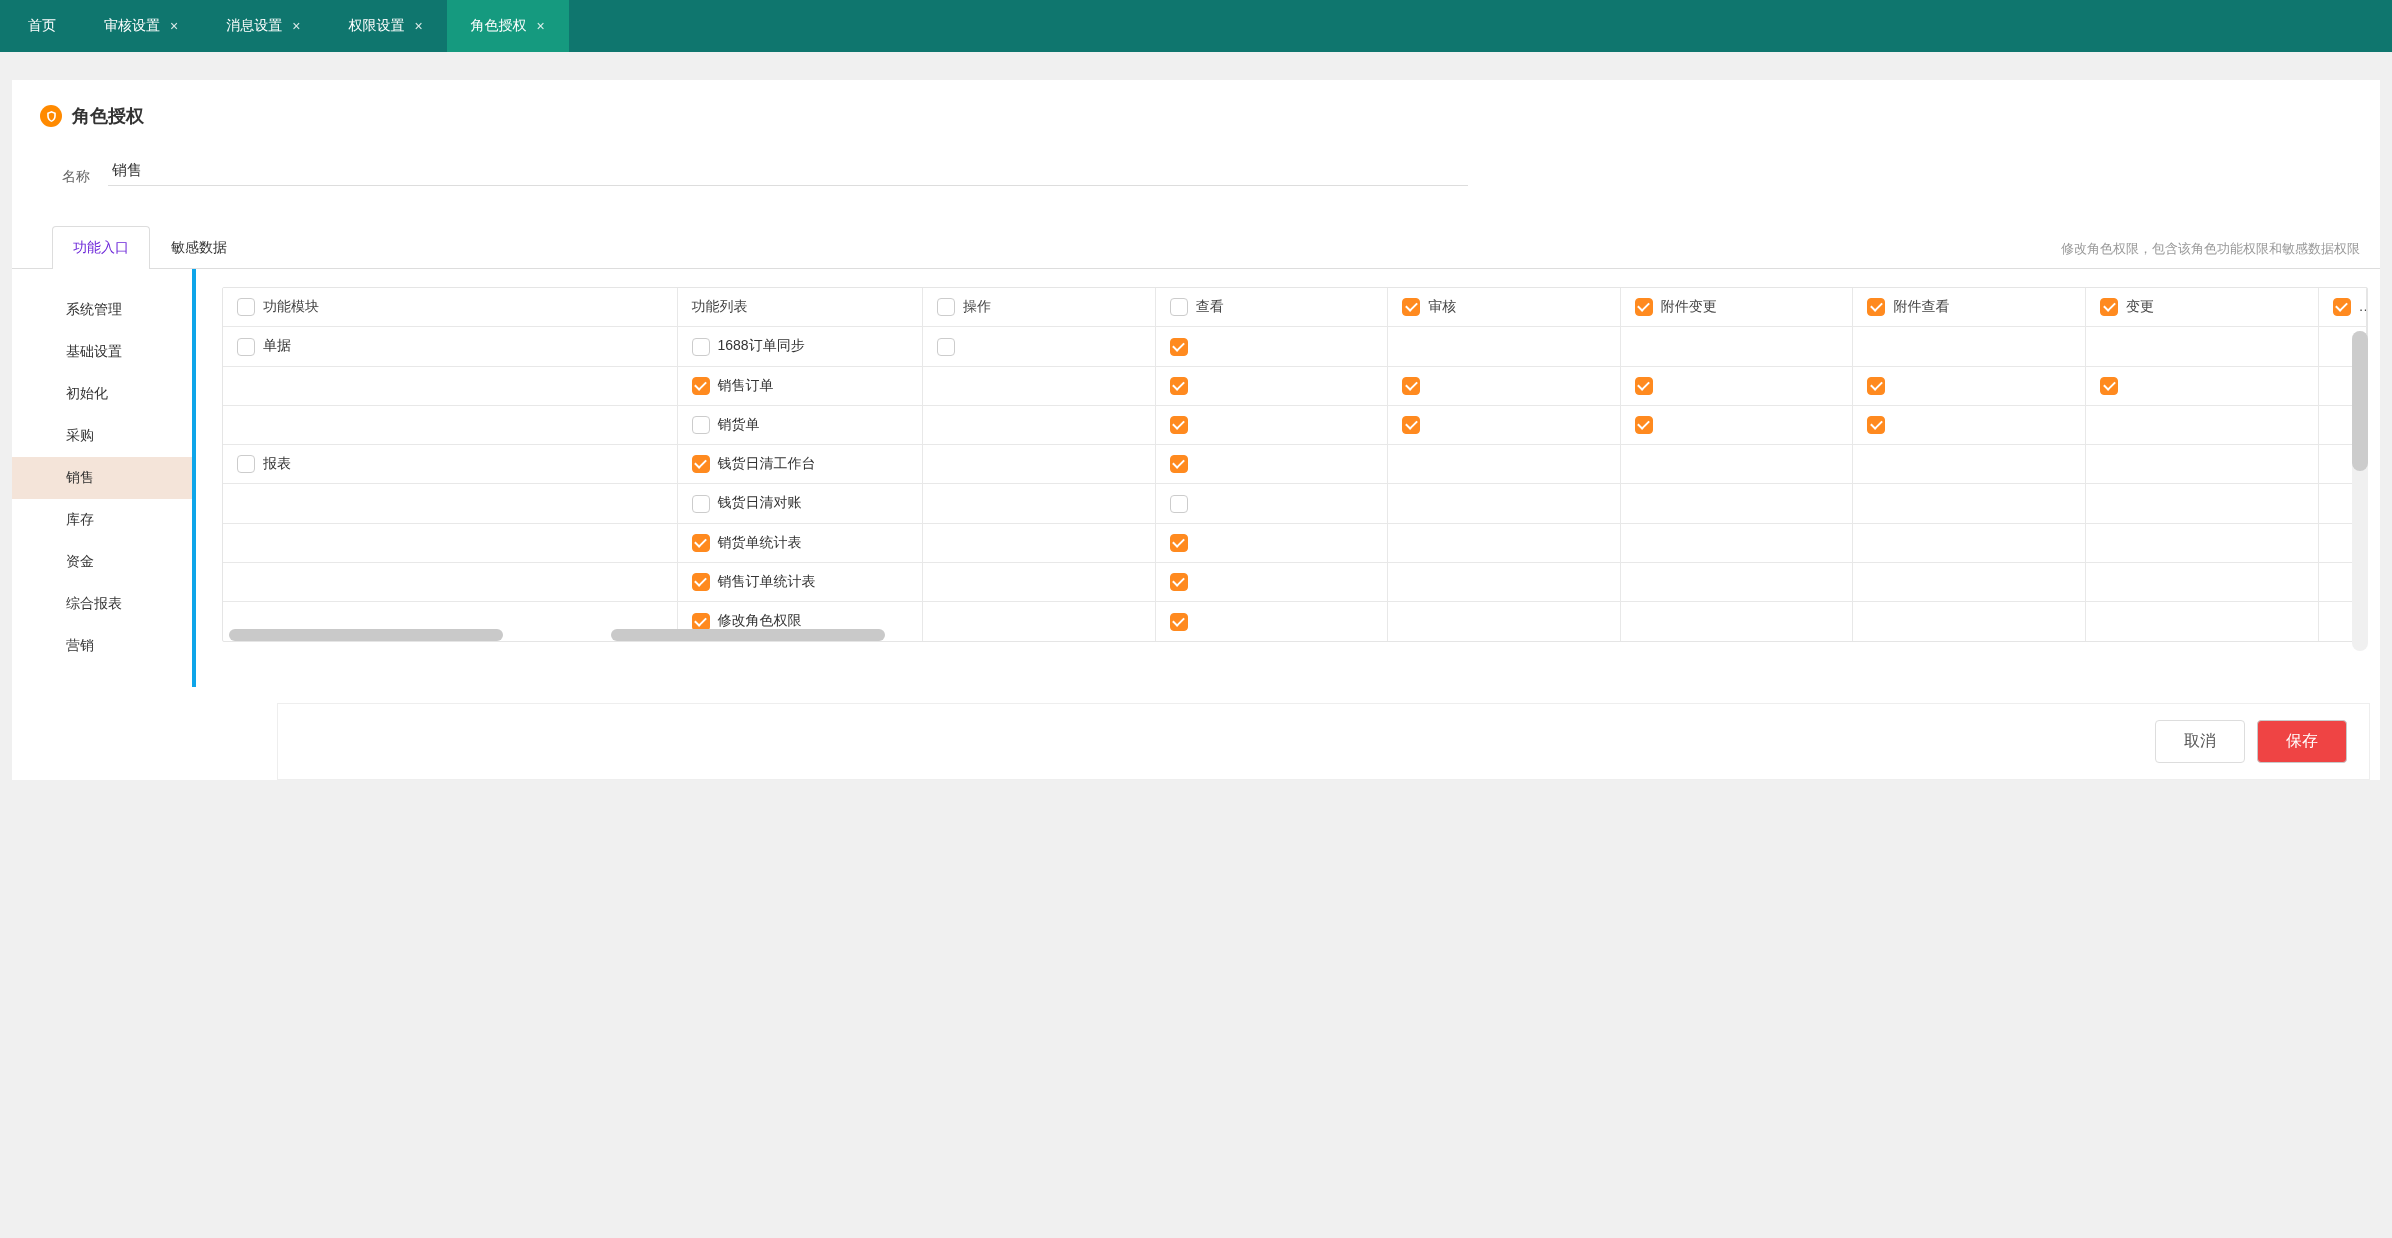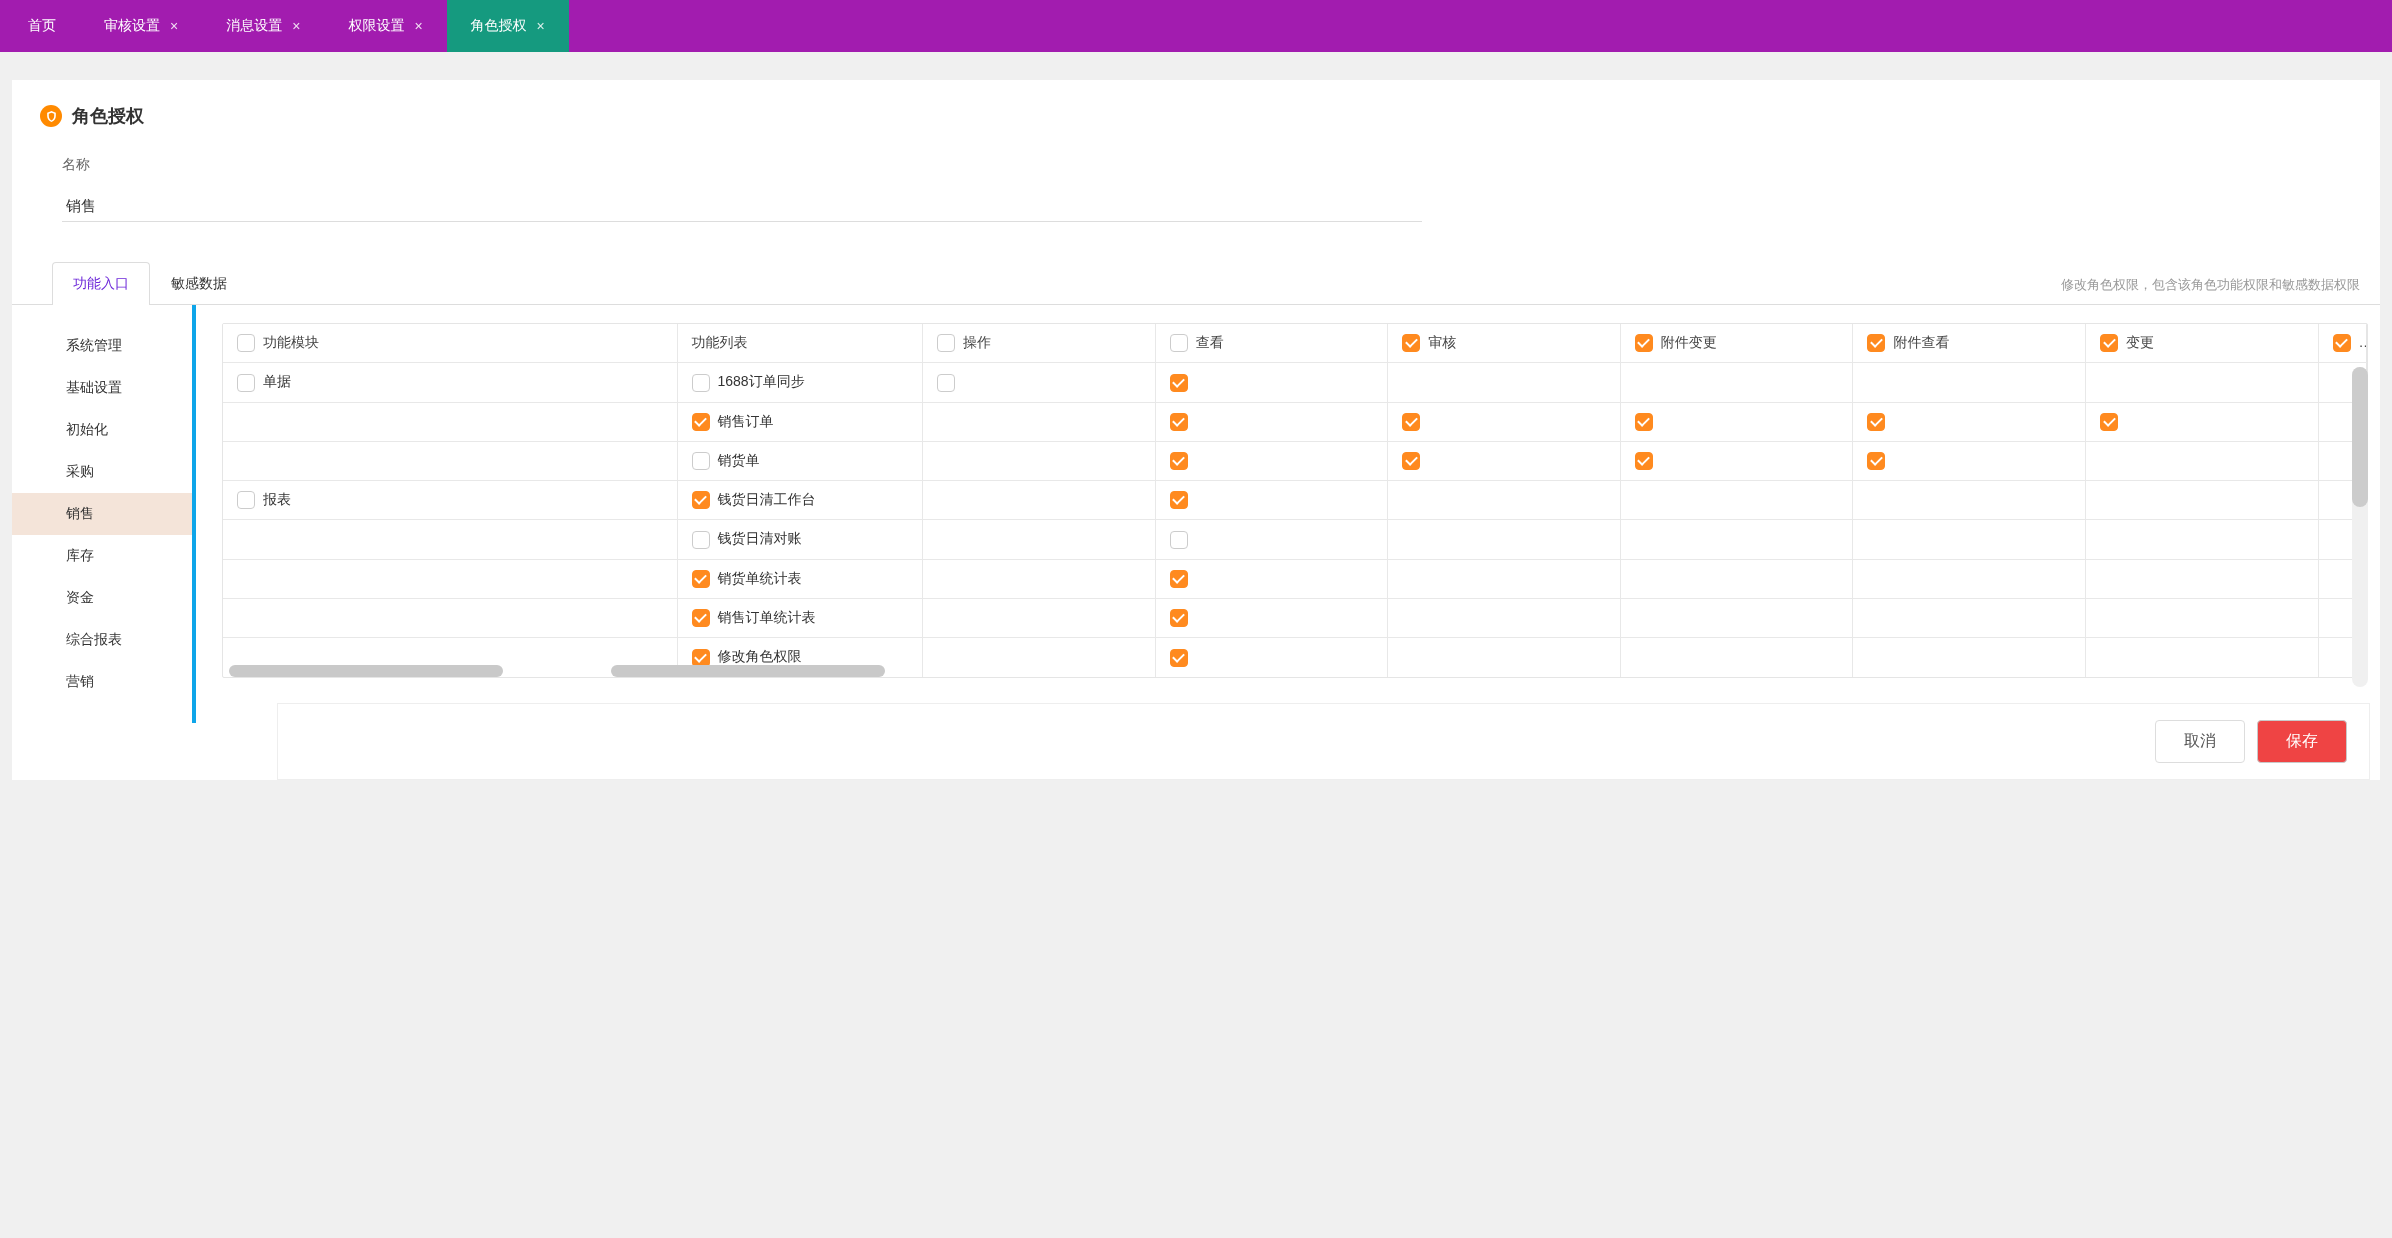--- a/index.html
+++ b/index.html
@@ -1,31 +1,31 @@
 <!DOCTYPE html>
 <html><head>
   <meta charset="utf-8">
   <style>
     * { margin: 0; padding: 0; box-sizing: border-box; }
     body { font-family: "Microsoft YaHei", "PingFang SC", sans-serif; font-size: 14px; color: #333; background: #f0f0f0; }
     
     
-    .top-nav { background: #a21caf; height: 52px; display: flex; align-items: center; padding: 6px 4px; }
+    .top-nav { background: #0f766e; height: 52px; display: flex; align-items: center; padding: 6px 4px; }
     .nav-tab { color: #fff; padding: 0 24px; height: 52px; display: flex; align-items: center; cursor: pointer; gap: 8px; }
     .nav-tab.active { background: #159a7f; }
     .nav-tab .close { font-size: 14px; opacity: 0.85; margin-left: 2px; }
     
     
     .page { background: #fff; margin: 28px 12px 0; padding: 24px 0 0; position: relative; min-height: 700px; }
     .page-header { display: flex; align-items: center; padding: 0 28px 28px; gap: 10px; }
     .page-icon { width: 22px; height: 22px; border-radius: 50%; background: #ff8a00; display: inline-flex; align-items: center; justify-content: center; }
     .page-icon svg { width: 13px; height: 13px; fill: #fff; }
     .page-title { font-size: 18px; font-weight: 600; color: #333; }
     
-    .name-row { padding: 0 50px 40px; display: flex; align-items: flex-start; gap: 18px; flex-direction: column; }
+    .name-row { padding: 0 50px 40px; display: flex; align-items: flex-end; gap: 18px; }
     .name-label { color: #666; }
     .name-input { border: none; border-bottom: 1px solid #ddd; padding: 6px 4px; font-size: 15px; width: 1360px; outline: none; color: #333; }
     
     
     .content-tabs-row { display: flex; align-items: flex-end; justify-content: space-between; padding: 0 20px 0 40px; border-bottom: 1px solid #ddd; }
     .content-tabs { display: flex; }
     .content-tab { padding: 12px 20px; cursor: pointer; color: #333; border: 1px solid transparent; border-bottom: none; margin-bottom: -1px; }
     .content-tab.active { color: #6d28d9; border-color: #ddd; background: #fff; border-radius: 4px 4px 0 0; }
     .hint { color: #999; font-size: 13px; padding-bottom: 10px; }
     

